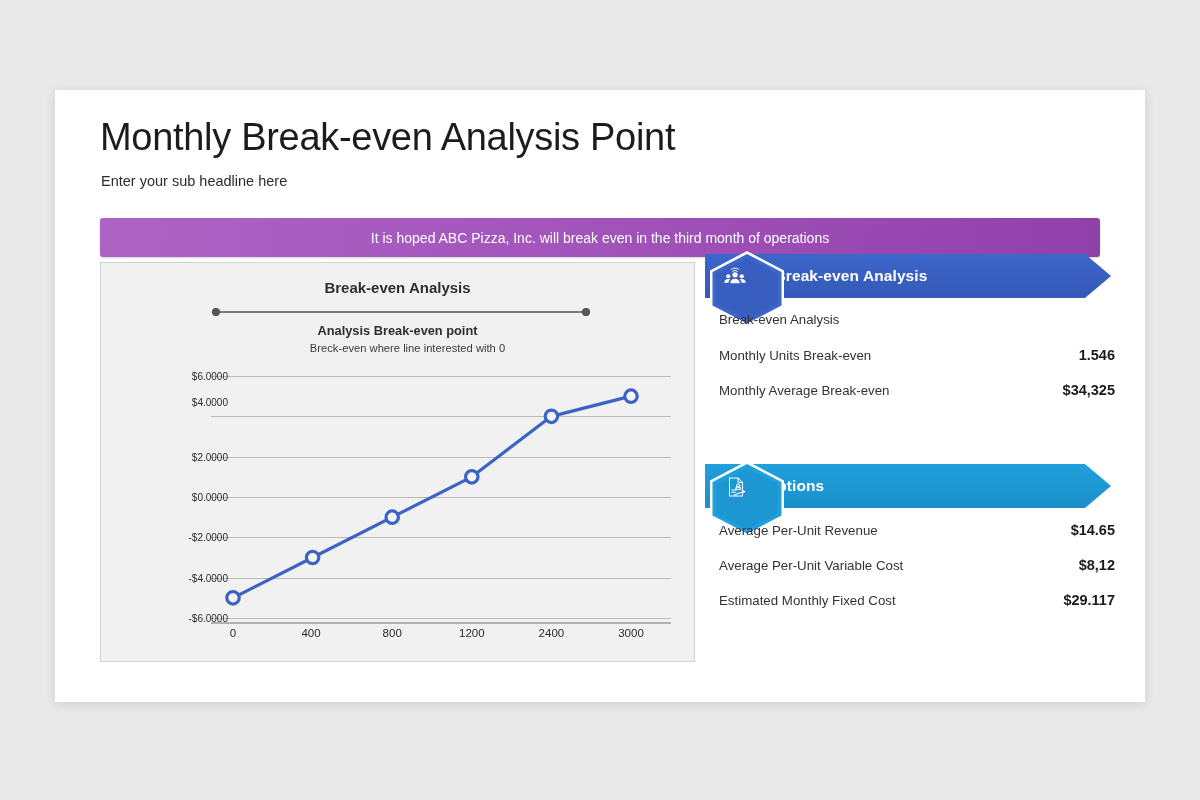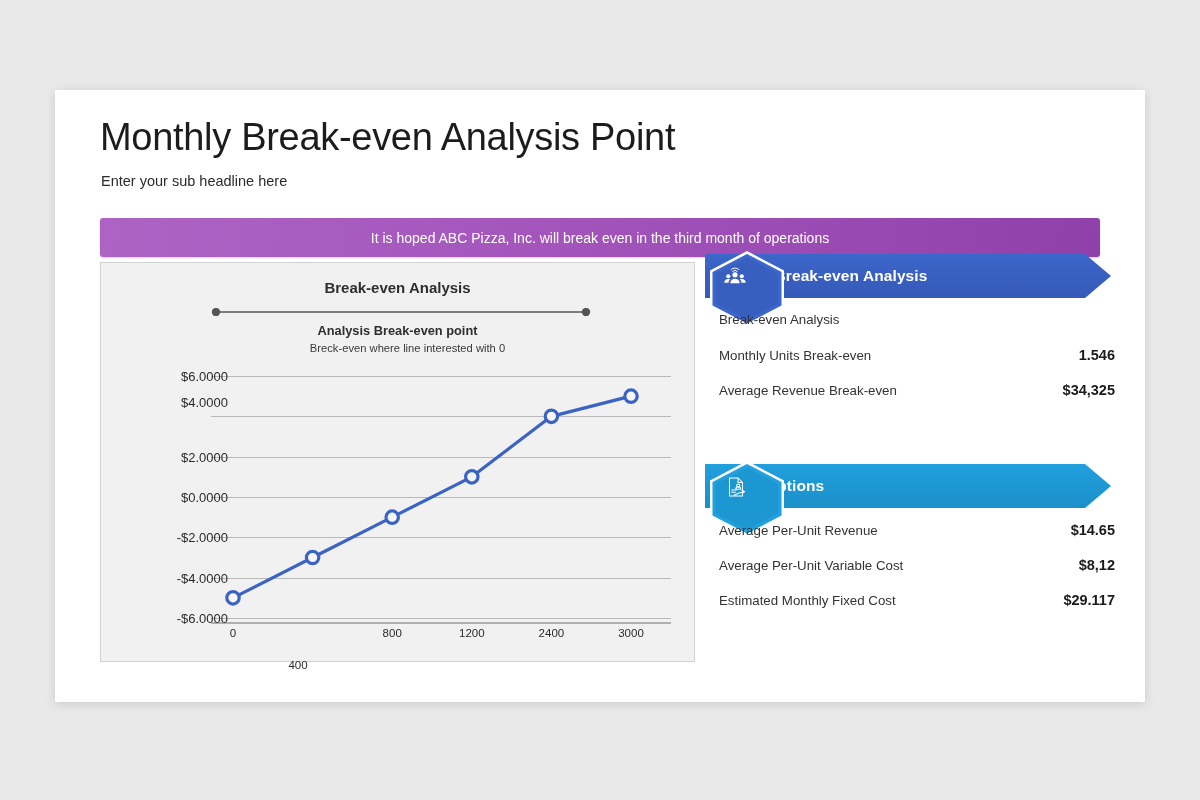--- a/index.html
+++ b/index.html
@@ -67,21 +67,21 @@
   #plot-area {
     position: absolute; left: 110px; top: 113px;
     width: 460px; height: 242px;
   }
   .gridline {
     position: absolute; left: 0; width: 100%; height: 1px;
     background: #b9b9b9;
   }
   .ytick {
     position: absolute; right: 466px; width: 120px;
-    text-align: right; font-size: 13px; color: #2b2b2b;
+    text-align: right; font-size: 10px; color: #2b2b2b;
     transform: translateY(-50%); white-space: nowrap;
   }
   #x-axis-line {
     position: absolute; left: 110px; top: 359px; width: 460px;
     height: 2px; background: #b0b0b0;
   }
   .xtick {
     position: absolute; top: 364px; width: 70px;
     text-align: center; font-size: 11.5px; color: #2b2b2b;
     transform: translateX(-50%);
@@ -155,21 +155,21 @@
       </div>
     <div id="x-axis-line"></div>
   <div class="ytick" style="top: 113px;">$6.0000</div>
       <div class="ytick" style="top: 139px;">$4.0000</div>
       <div class="ytick" style="top: 193.667px;">$2.0000</div>
       <div class="ytick" style="top: 234px;">$0.0000</div>
       <div class="ytick" style="top: 274.333px;">-$2.0000</div>
       <div class="ytick" style="top: 314.667px;">-$4.0000</div>
       <div class="ytick" style="top: 355px;">-$6.0000</div>
       <div class="xtick" style="left: 132px;">0</div>
-      <div class="xtick" style="left: 197px; margin-top: 32px;">400</div>
+      <div class="xtick" style="left: 210px;">400</div>
       <div class="xtick" style="left: 291.2px;">800</div>
       <div class="xtick" style="left: 370.8px;">1200</div>
       <div class="xtick" style="left: 450.4px;">2400</div>
       <div class="xtick" style="left: 530px;">3000</div>
     </div>
 
   <div class="section" id="section-table">
       <div class="arrow-bar">
         <svg width="410" height="52" viewBox="0 0 410 52">
           <defs>
@@ -204,21 +204,21 @@
       <div class="rows">
         <div class="row">
           <span class="row-label">Break-even Analysis</span>
           <span class="row-value"></span>
         </div>
         <div class="row">
           <span class="row-label">Monthly Units Break-even</span>
           <span class="row-value">1.546</span>
         </div>
         <div class="row">
-          <span class="row-label">Average Revenue Break-even</span>
+          <span class="row-label">Monthly Average Break-even</span>
           <span class="row-value">$34,325</span>
         </div>
       </div>
     </div>
   <div class="section" id="section-assumptions">
       <div class="arrow-bar">
         <svg width="410" height="52" viewBox="0 0 410 52">
           <defs>
             <linearGradient id="g1" x1="0" y1="0" x2="0" y2="1">
               <stop offset="0%" stop-color="#20a0dd"></stop>

